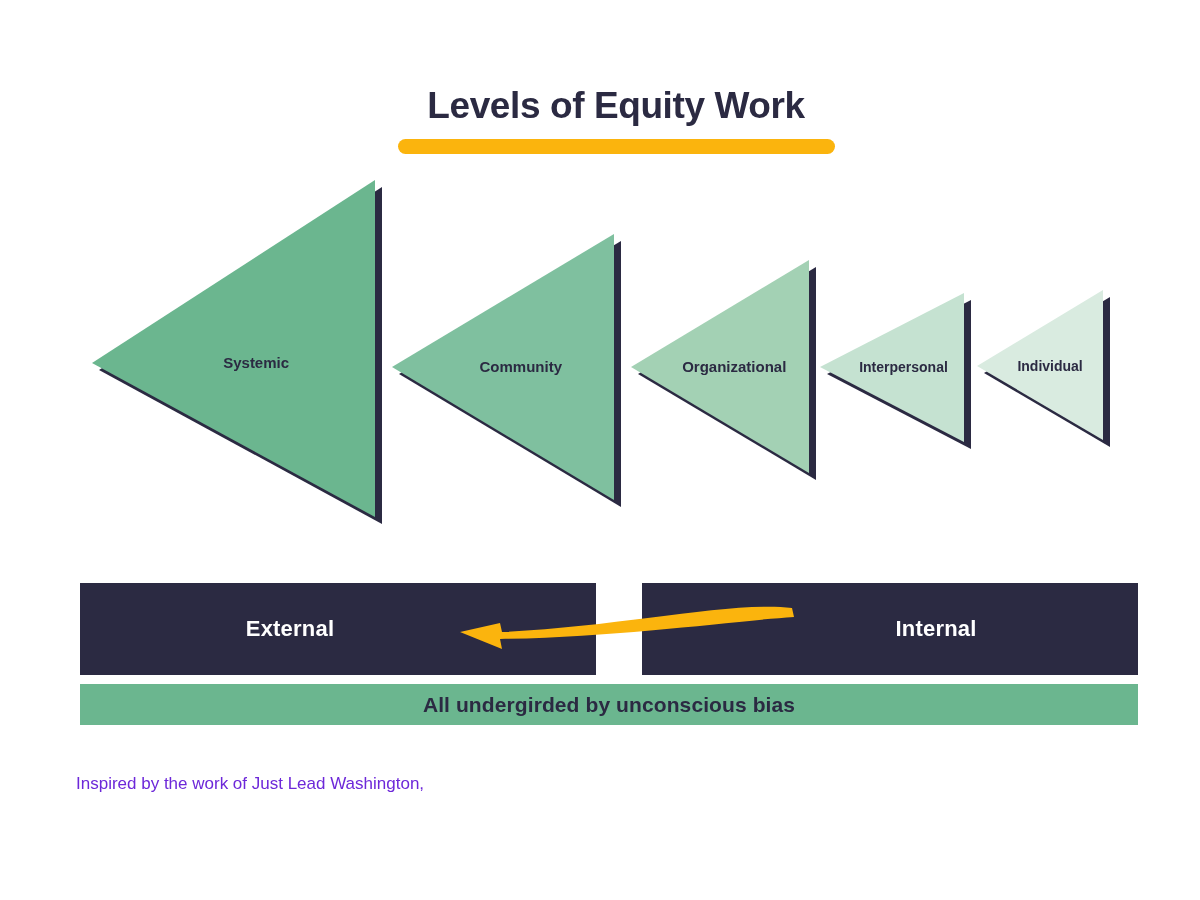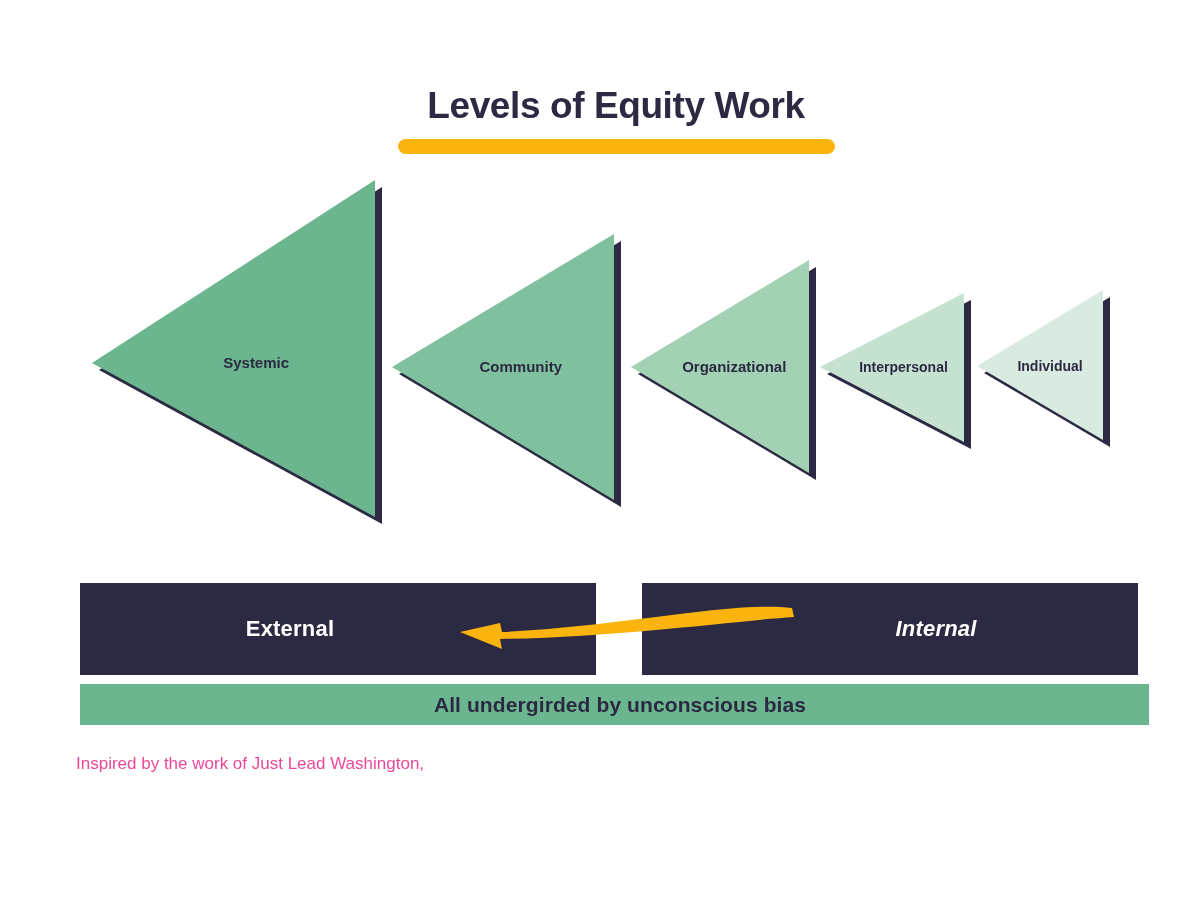--- a/index.html
+++ b/index.html
@@ -78,21 +78,21 @@
   .bar {
     position: absolute;
     top: 0;
     height: 92px;
     background: #2b2a42;
     display: flex;
     align-items: center;
     justify-content: center;
   }
   .bar-external { left: 0px;   width: 516px; }
-  .bar-internal { left: 562px; width: 496px; font-style: italic; }
+  .bar-internal { left: 562px; width: 496px; }
   .bar-label {
     color: #ffffff;
     font-size: 22px;
     font-weight: bold;
     letter-spacing: 0.2px;
     font-family: "Liberation Sans", sans-serif;
   }
   .bar-external .bar-label { transform: translateX(-48px); }
   .bar-internal .bar-label { transform: translateX(46px); }
 
@@ -108,37 +108,36 @@
   .green-bar {
     position: absolute;
     left: 80px;
     top: 684px;
     width: 1058px;
     height: 41px;
     background: #6bb68f;
     display: flex;
     align-items: center;
     justify-content: center;
-    padding-left: 11px;
   }
   .green-bar-label {
     font-size: 21px;
     font-weight: bold;
     color: #2b2a42;
     letter-spacing: 0.1px;
     font-family: "Liberation Sans", sans-serif;
   }
 
   
   .footer {
     position: absolute;
     left: 76px;
-    top: 748px;
+    top: 768px;
     width: 1000px;
-    color: #ec4899;
+    color: #6d28d9;
     font-size: 17px;
     line-height: 31px;
     font-family: "Liberation Sans", sans-serif;
   }
   .footer div { white-space: nowrap; }
 </style>
 </head>
 <body>
 
 <div class="page">

